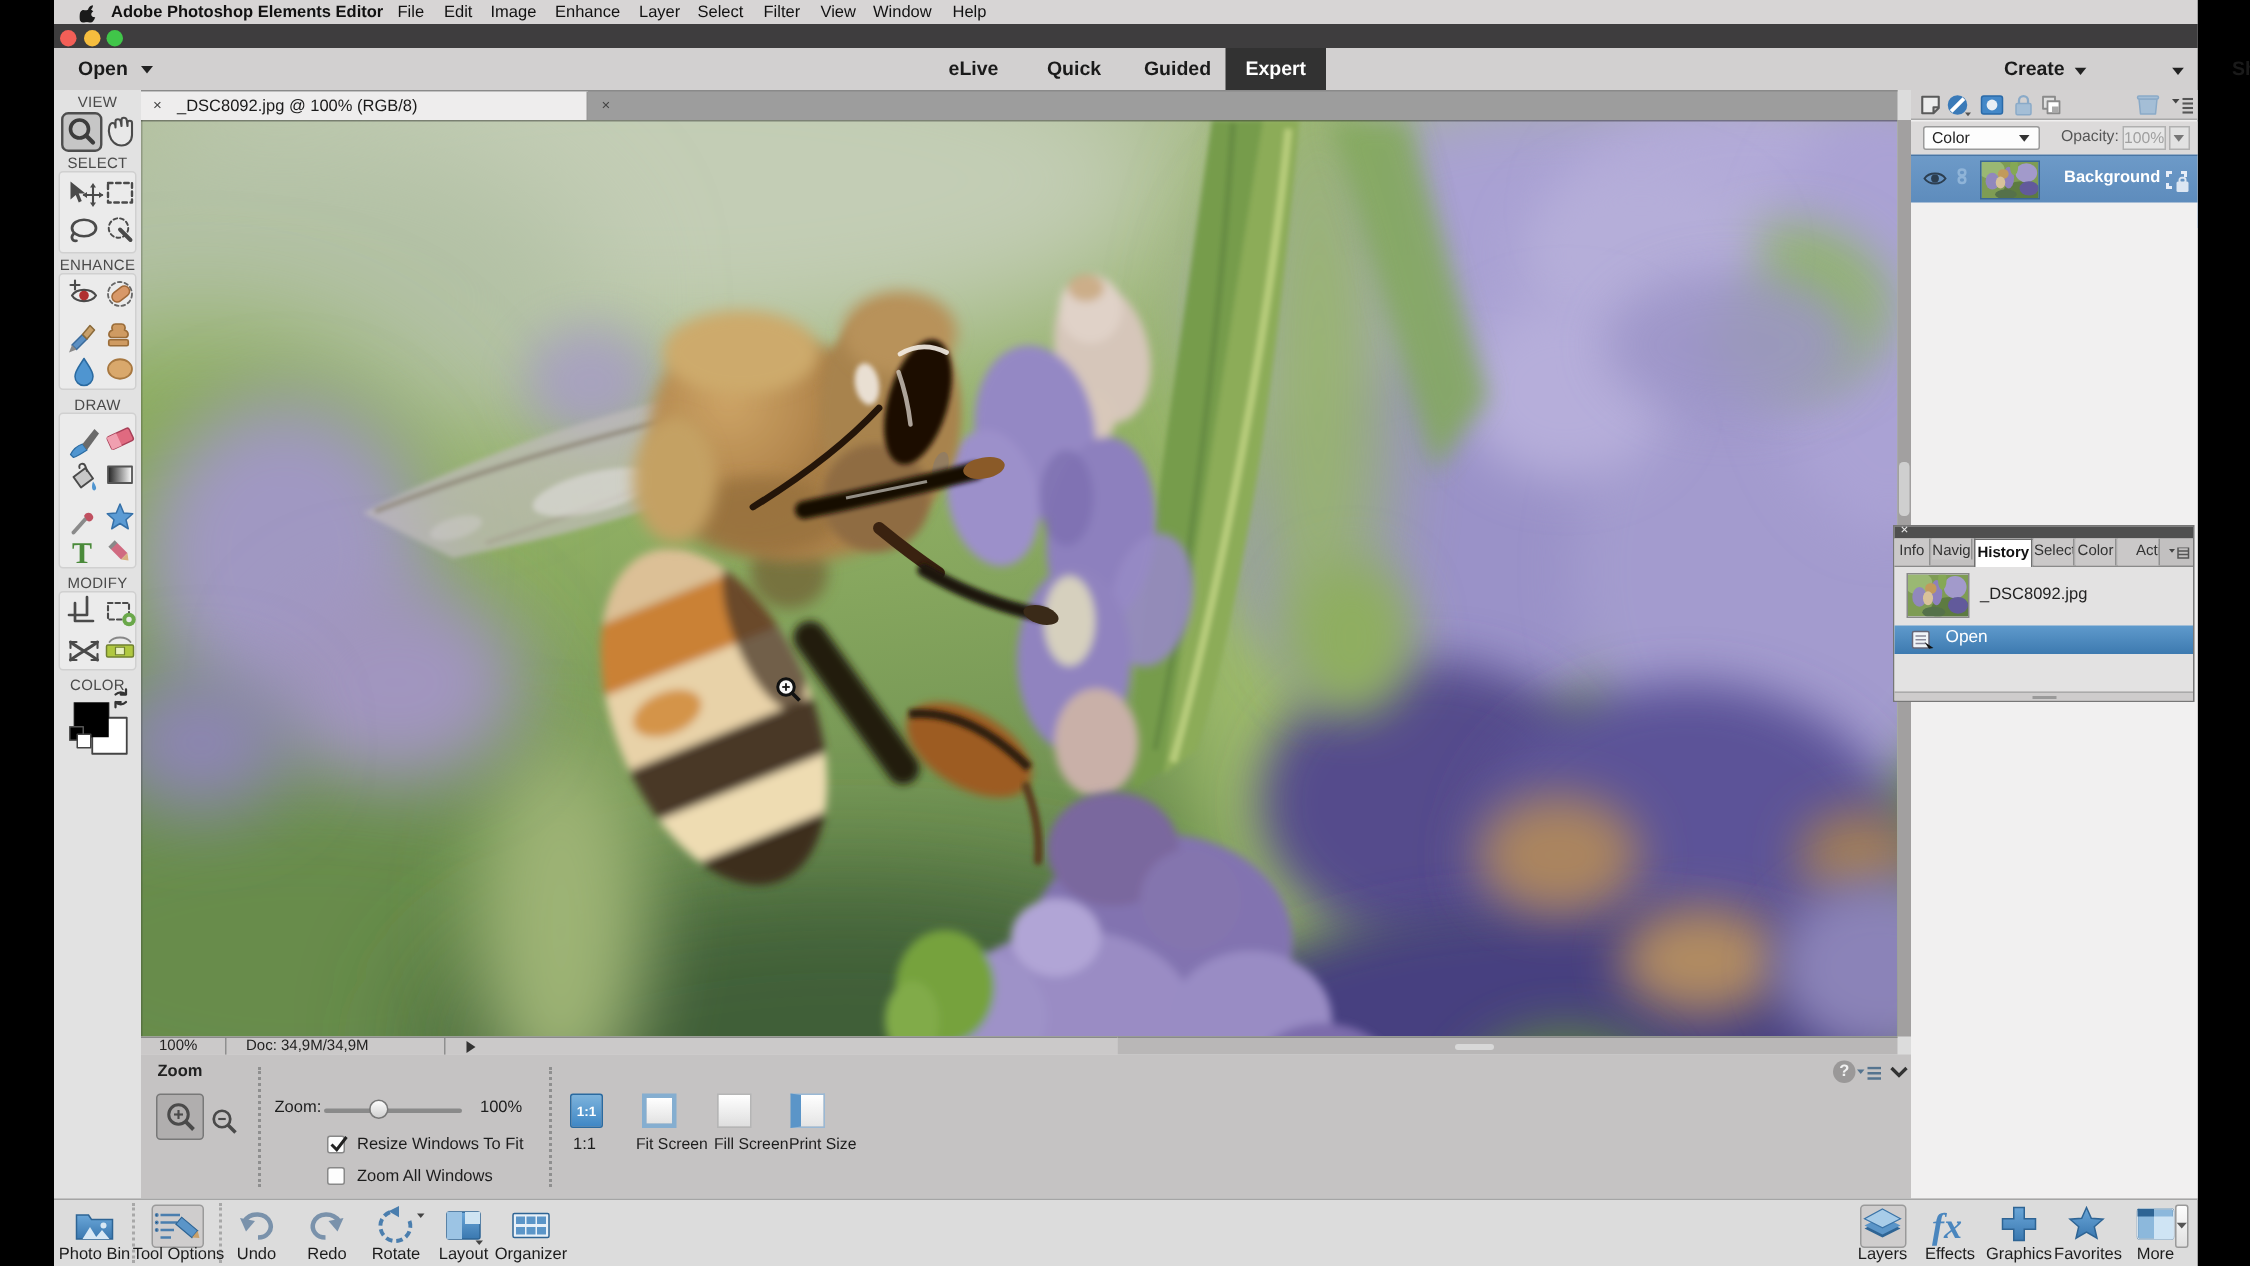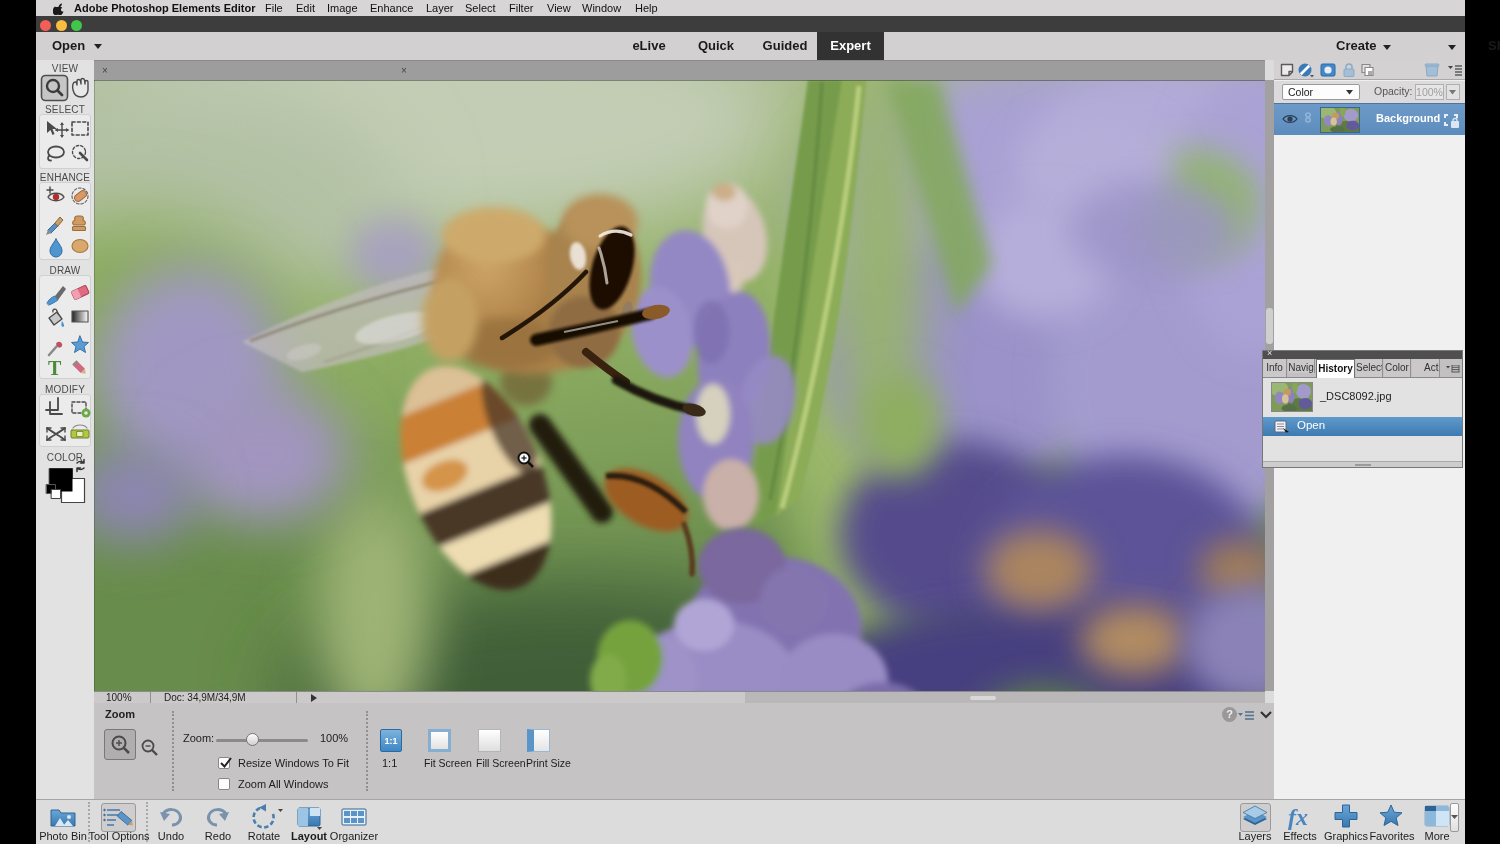--- a/index.html
+++ b/index.html
@@ -234,20 +234,21 @@
           <rect x="13.5" y="408.5" width="23" height="23" fill="#000"></rect>
           <path d="M41 403 C43 401 46 401 48 403 M48 403 L48 399.5 M48 403 L44.5 403 M41 408 C43 410 46 410 48 408 M41 408 L41 411.5 M41 408 L44.5 408" stroke="#333" stroke-width="1.5"></path>
           <rect x="10.5" y="424.5" width="9" height="9" fill="#000" stroke="#555" stroke-width="1"></rect>
           <rect x="15.5" y="429.5" width="9" height="9" fill="#fff" stroke="#444" stroke-width="1"></rect>
         </g>
       </g>
     </svg>
   </div>
 
   <div id="tabbar" class="abs">
+    <span class="doctab" style="left:0; width:298px; background:#eeeded; border-right:1px solid #979797; padding-left:24px;">_DSC8092.jpg @ 100% (RGB/8)</span>
     <span class="abs" style="left:8px; top:0; font-size:10px; color:#444; line-height:20px;">×</span>
     <span class="abs" style="left:307px; top:0; font-size:10px; color:#444; line-height:20px;">×</span>
   </div>
 
   <div id="canvas" class="abs"><span class="abs" style="left:0;top:0;width:1171px;height:1px;background:rgba(40,40,40,0.45);z-index:5;"></span><span class="abs" style="left:0;top:0;width:1px;height:611px;background:rgba(40,40,40,0.25);z-index:5;"></span>
   <svg width="1171" height="611" viewBox="0 0 1171 611">
     <defs>
       <filter id="b40" x="-60%" y="-60%" width="220%" height="220%">
               <feGaussianBlur stdDeviation="40"></feGaussianBlur>
             </filter>
@@ -654,21 +655,21 @@
         <rect x="-12" y="-10" width="24" height="20" rx="1.5" fill="none" stroke="#fff" stroke-width="0.5"></rect>
         <rect x="-12" y="-10" width="11" height="5" fill="#2e6494"></rect>
         <rect x="-1" y="-5" width="13" height="15" fill="#cfe4f4"></rect>
       </g>
     </svg>
     <span class="tklabel" style="left:-3px; width:60px;">Photo Bin</span>
     <span class="tklabel" style="left:48px; width:70px;">Tool Options</span>
     <span class="tklabel" style="left:118px; width:34px;">Undo</span>
     <span class="tklabel" style="left:165px; width:34px;">Redo</span>
     <span class="tklabel" style="left:208px; width:40px;">Rotate</span>
-    <span class="tklabel" style="left:253px; width:40px;font-weight:bold;">Layout</span>
+    <span class="tklabel" style="left:253px; width:40px;">Layout</span>
     <span class="tklabel" style="left:291px; width:54px;">Organizer</span>
     <span class="tklabel" style="left:1199px; width:40px;">Layers</span>
     <span class="tklabel" style="left:1243px; width:42px;">Effects</span>
     <span class="tklabel" style="left:1285px; width:50px;">Graphics</span>
     <span class="tklabel" style="left:1331px; width:50px;">Favorites</span>
     <span class="tklabel" style="left:1385px; width:32px;">More</span>
     <span class="abs" style="left:1414px; top:3px; width:9px; height:29px; background:linear-gradient(#fdfdfd,#e0e0e0); border:1px solid #9a9a9a; border-radius:2px;"></span>
     <svg class="abs" style="left:1415px; top:15px;" width="8" height="6">
           <path d="M0 0 L7 0 L3.5 4 Z" fill="#555"></path>
         </svg>

